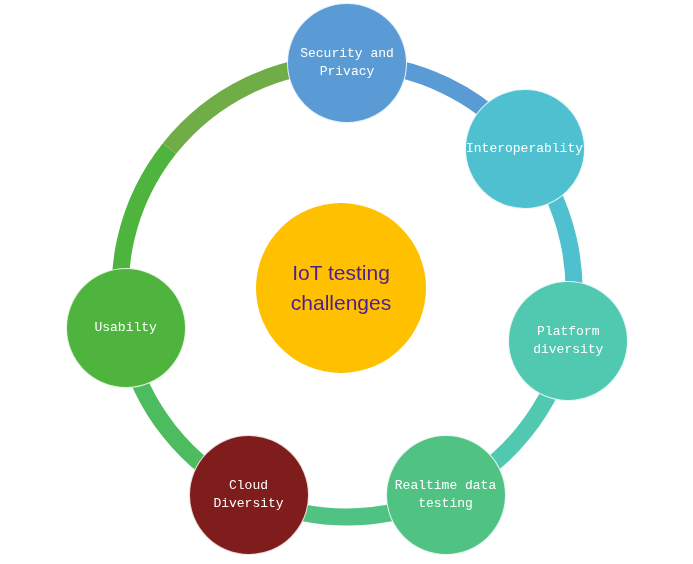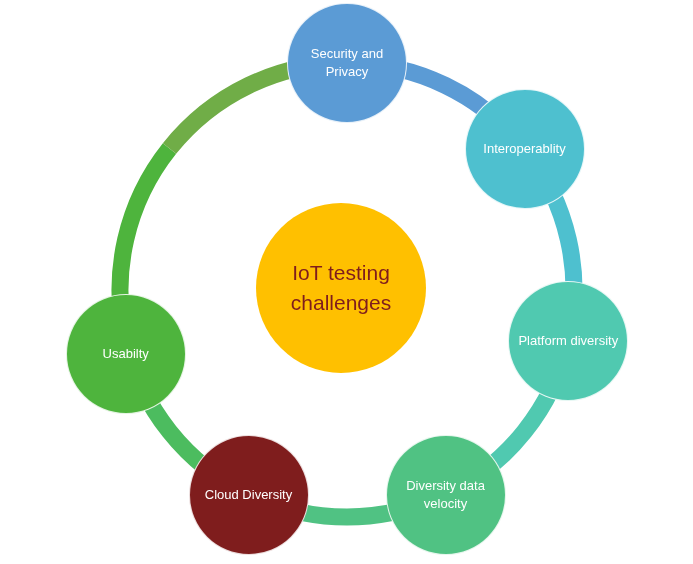--- a/index.html
+++ b/index.html
@@ -24,20 +24,21 @@
     box-sizing: border-box;
     border: 1.5px solid rgba(255,255,255,0.85);
     display: flex;
     align-items: center;
     justify-content: center;
     text-align: center;
     color: #ffffff;
     font-size: 13px;
     line-height: 1.35;
     padding: 8px;
+    font-family: Liberation Mono, monospace;
   }
   .center-node {
     position: absolute;
     left: 256px;
     top: 203px;
     width: 170px;
     height: 170px;
     border-radius: 50%;
     box-sizing: border-box;
     display: flex;
@@ -57,34 +58,34 @@
   <svg class="ring-svg" id="ring" viewBox="0 0 693 564" xmlns="http://www.w3.org/2000/svg">
       <path d="M 347.0 63.0 A 227 227 0 0 1 524.5 148.5" fill="none" stroke="#5B9BD5" stroke-width="17"></path>
       <path d="M 524.5 148.5 A 227 227 0 0 1 568.3 340.5" fill="none" stroke="#4EC0CF" stroke-width="17"></path>
       <path d="M 568.3 340.5 A 227 227 0 0 1 445.5 494.5" fill="none" stroke="#50C9B0" stroke-width="17"></path>
       <path d="M 445.5 494.5 A 227 227 0 0 1 248.5 494.5" fill="none" stroke="#50C283" stroke-width="17"></path>
       <path d="M 248.5 494.5 A 227 227 0 0 1 125.7 340.5" fill="none" stroke="#4CBC5F" stroke-width="17"></path>
       <path d="M 125.7 340.5 A 227 227 0 0 1 169.5 148.5" fill="none" stroke="#4EB43D" stroke-width="17"></path>
       <path d="M 169.5 148.5 A 227 227 0 0 1 347.0 63.0" fill="none" stroke="#70AD47" stroke-width="17"></path>
     </svg>
 
-  <div class="center-node" id="center-node" style="background: rgb(255, 192, 0); color: #7f1d1d;">
+  <div class="center-node" id="center-node" style="background: rgb(255, 192, 0); color: #4c1d95;">
     <span>IoT testing challenges</span>
   </div>
 <div class="node" style="background: rgb(91, 155, 213); left: 287px; top: 3px;">
       <span>Security and Privacy</span>
     </div>
     <div class="node" style="background: rgb(80, 201, 176); left: 508.3px; top: 280.5px;">
       <span>Platform diversity</span>
     </div>
     <div class="node" style="background: rgb(78, 192, 207); left: 464.5px; top: 88.5px;">
       <span>Interoperablity</span>
     </div>
     <div class="node" style="background: rgb(80, 194, 131); left: 385.5px; top: 434.5px;">
-      <span>Diversity data velocity</span>
+      <span>Realtime data testing</span>
     </div>
     <div class="node" style="background: #7f1d1d; left: 188.5px; top: 434.5px;">
       <span>Cloud Diversity</span>
     </div>
-    <div class="node" style="background: rgb(78, 180, 61); left: 65.7px; top: 294px;">
+    <div class="node" style="background: rgb(78, 180, 61); left: 65.7px; top: 268px;">
       <span>Usabilty</span>
     </div>
   </div>
 
 </body></html>

